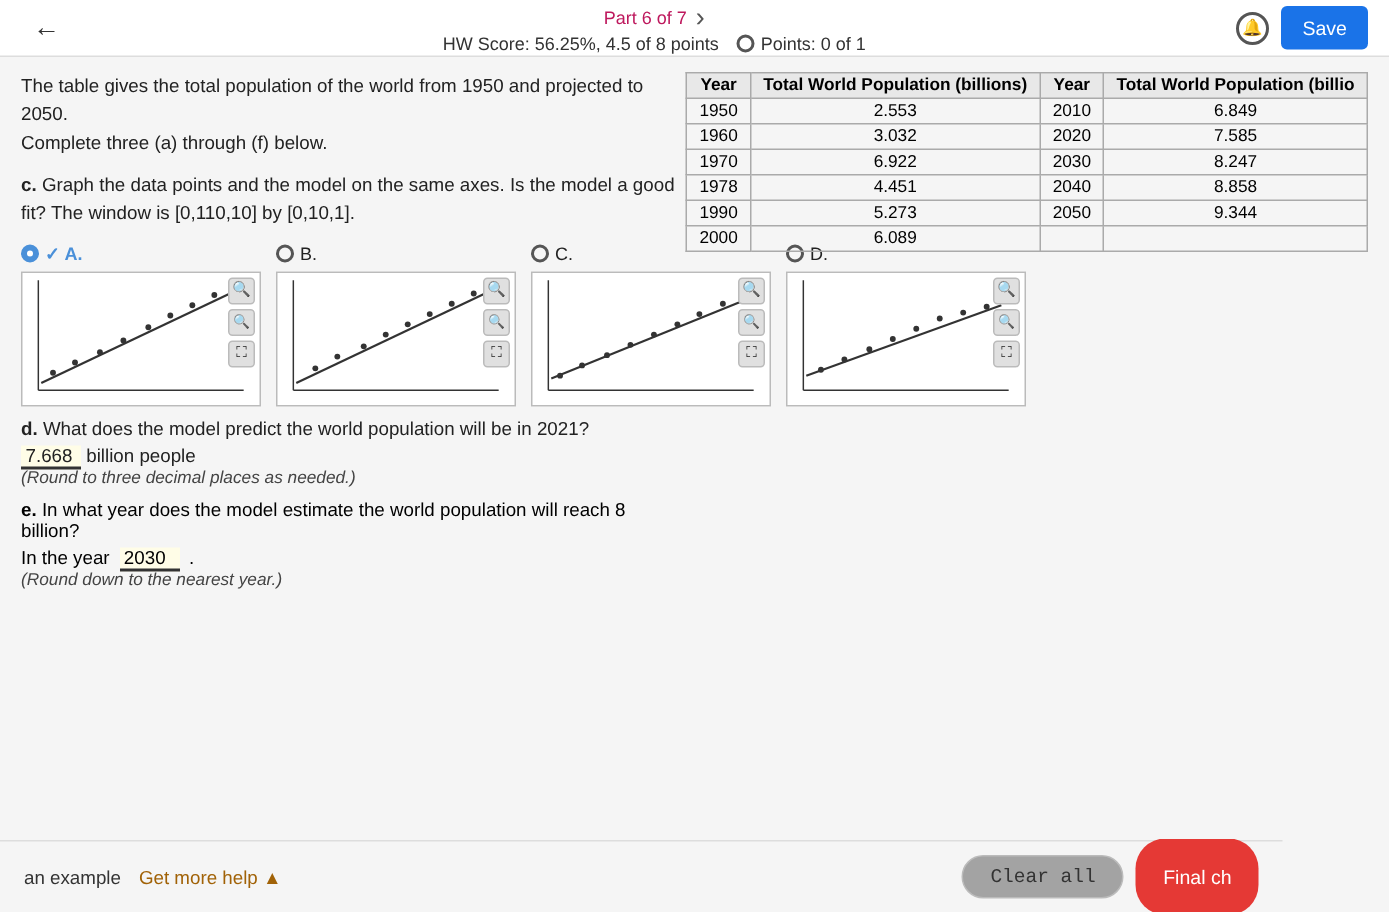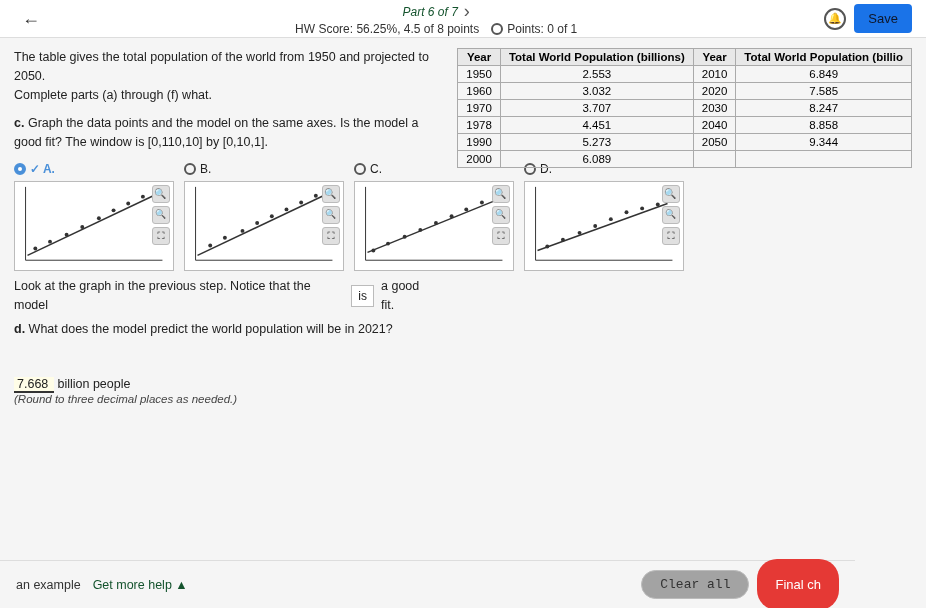--- a/index.html
+++ b/index.html
@@ -19,34 +19,34 @@
       justify-content: space-between;
       padding: 6px 14px;
       height: 38px;
     }
     .top-bar-center {
       display: flex;
       flex-direction: column;
       align-items: center;
       font-size: 12px;
     }
-    .top-bar-center .part-label { font-size: 12px; color: #14532d; font-style: italic; }
+    .top-bar-center .part-label { font-size: 12px; color: #be185d; }
     .top-bar-center .score-line { display: flex; align-items: center; gap: 12px; font-size: 12px; }
     .score-hw { color: #333; }
     .points-label { display: flex; align-items: center; gap: 4px; color: #333; }
     .circle-icon {
       width: 12px; height: 12px;
       border: 2px solid #555;
       border-radius: 50%;
       display: inline-block;
     }
     .top-bar-right { display: flex; align-items: center; gap: 8px; }
     .save-btn {
       background: #1a73e8;
-      color: #0f172a;
+      color: #ffffff;
       border: none;
       border-radius: 4px;
       padding: 7px 14px;
       font-size: 13px;
       cursor: pointer;
     }
     .bell-icon {
       width: 22px; height: 22px;
       border: 2px solid #555;
       border-radius: 50%;
@@ -59,21 +59,21 @@
       background: none;
       border: none;
       font-size: 18px;
       cursor: pointer;
       color: #333;
       padding: 0 8px;
     }
     .main-content {
       display: flex;
       padding: 10px 14px;
-      gap: 22px;
+      gap: 6px;
     }
     .left-panel {
       flex: 1;
       min-width: 0;
     }
     .problem-statement {
       font-size: 12.5px;
       color: #222;
       line-height: 1.5;
       margin-bottom: 8px;
@@ -235,21 +235,20 @@
     .nav-arrow {
       font-size: 18px;
       cursor: pointer;
       color: #555;
       background: none;
       border: none;
     }
     .highlight-yellow {
       background: #fffde7;
       border-bottom: 2px solid #333;
-      margin-top: 37px;
     }
     .model-fit-row {
       display: flex;
       align-items: center;
       gap: 4px;
       margin-top: 6px;
       font-size: 12.5px;
     }
     .section-e {
       margin-top: 8px;
@@ -280,21 +279,21 @@
     <div class="bell-icon">🔔</div>
     <button class="save-btn">Save</button>
   </div>
 </div>
 
 <div class="main-content">
 
   <div class="left-panel">
     <div class="problem-statement">
       <span>The table gives the total population of the world from 1950 and projected to 2050.</span><br>
-      <span>Complete parts (a) through (f) what.</span>
+      <span>Complete three (a) through (f) below.</span>
     </div>
 
     <div class="section-c">
       <span style="font-weight:bold;">c.</span>
       <span>Graph the data points and the model on the same axes. Is the model a good fit? The window is [0,110,10] by [0,10,1].</span>
 
       
       <div class="graphs-row">
 
         <div class="graph-option">
@@ -404,37 +403,42 @@
               <div class="graph-icon-btn">🔍</div>
               <div class="graph-icon-btn" style="font-size:9px;">🔍</div>
               <div class="graph-icon-btn" style="font-size:10px;">⛶</div>
             </div>
           </div>
         </div>
 
       </div>
 
       
-      <div class="model-fit-row">
-        <span>Look at the graph in the previous step. Notice that the model</span>
-        <span class="good-fit-box">is</span>
-        <span>a good fit.</span>
-      </div>
     </div>
 
     <div class="section-d" style="margin-top:8px;">
       <span style="font-weight:bold;">d.</span>
       <span>What does the model predict the world population will be in 2021?</span>
       <div style="margin-top:4px;">
         <span class="answer-box highlight-yellow">7.668</span>
         <span>billion people</span>
       </div>
       <div style="font-style:italic; font-size:11.5px; color:#444;">(Round to three decimal places as needed.)</div>
     </div>
 
+    <div class="section-e">
+      <span style="font-weight:bold;">e.</span>
+      <span>In what year does the model estimate the world population will reach 8 billion?</span>
+      <div style="margin-top:4px;">
+        <span>In the year</span>
+        <span class="answer-box highlight-yellow" style="margin:0 3px;">2030</span>
+        <span>.</span>
+      </div>
+      <div style="font-style:italic; font-size:11.5px; color:#444;">(Round down to the nearest year.)</div>
+    </div>
 
   </div>
 
   <div class="right-table">
     <table>
       <thead>
         <tr>
           <th>Year</th>
           <th>Total World Population (billions)</th>
           <th>Year</th>
@@ -449,21 +453,21 @@
     <td>6.849</td>
   </tr>
           <tr>
     <td>1960</td>
     <td>3.032</td>
     <td>2020</td>
     <td>7.585</td>
   </tr>
           <tr>
     <td>1970</td>
-    <td>3.707</td>
+    <td>6.922</td>
     <td>2030</td>
     <td>8.247</td>
   </tr>
           <tr>
     <td>1978</td>
     <td>4.451</td>
     <td>2040</td>
     <td>8.858</td>
   </tr>
           <tr>
@@ -480,19 +484,19 @@
   </tr>
         </tbody>
     </table>
   </div>
 
 </div>
 
 <div class="footer-bar">
   <div class="footer-left">
     <span>an example</span>
-    <button style="background:none;border:none;cursor:pointer;font-size:12.5px;color:#14532d;">Get more help ▲</button>
+    <button style="background:none;border:none;cursor:pointer;font-size:12.5px;color:#a16207;">Get more help ▲</button>
   </div>
   <div class="footer-right">
     <button class="clear-all-btn">Clear all</button>
     <button class="final-check-btn">Final ch</button>
   </div>
 </div>
 
 </body></html>

